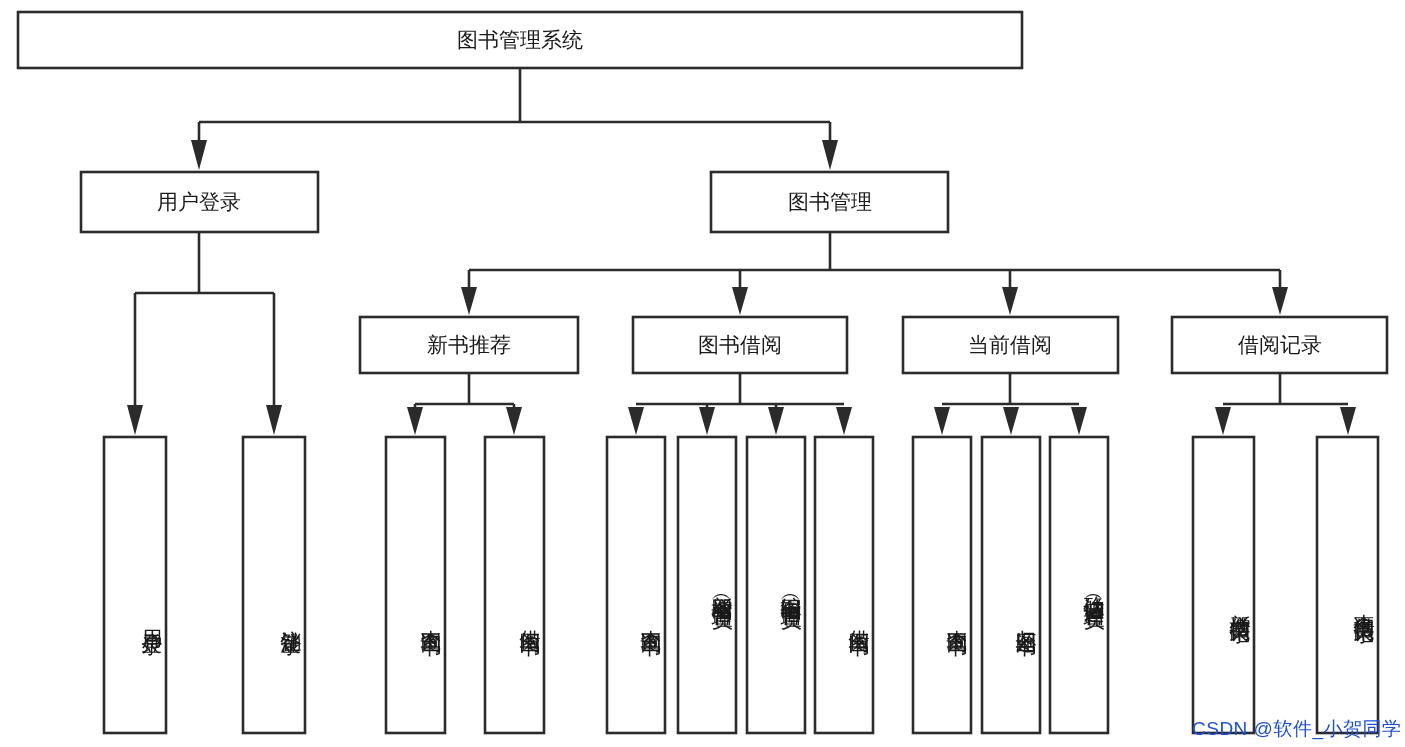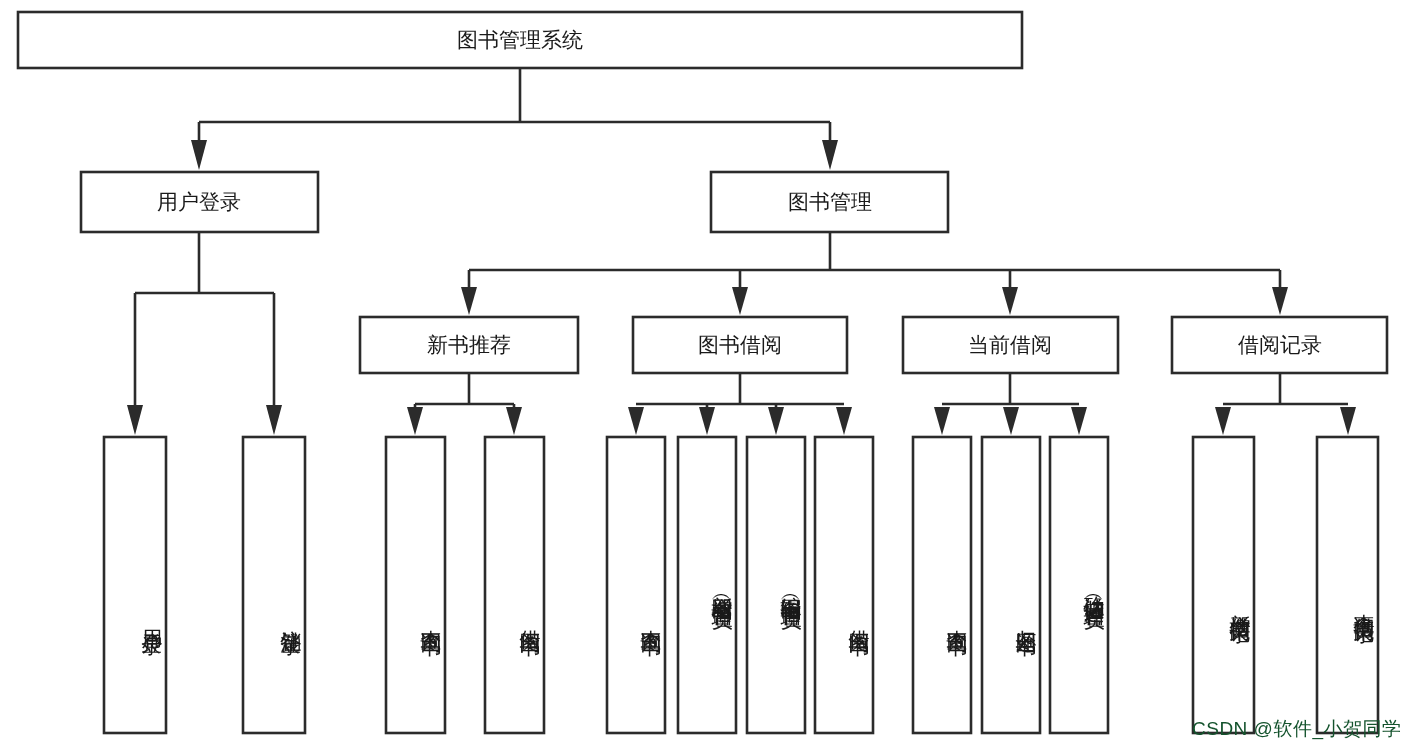--- a/index.html
+++ b/index.html
@@ -58,21 +58,21 @@
     letter-spacing: 2px;
     color: #1a1a1a;
     display: flex;
     align-items: flex-start;
     justify-content: center;
     white-space: nowrap;
     pointer-events: none;
   }
   .watermark {
     position: absolute;
-    color: #14532d;
+    color: #1d4ed8;
     font-family: "Liberation Sans", "DejaVu Sans", sans-serif;
     font-size: 19px;
     letter-spacing: 0.5px;
     white-space: nowrap;
   }
 </style>
 </head>
 <body>
 
 <div id="diagram-root">

